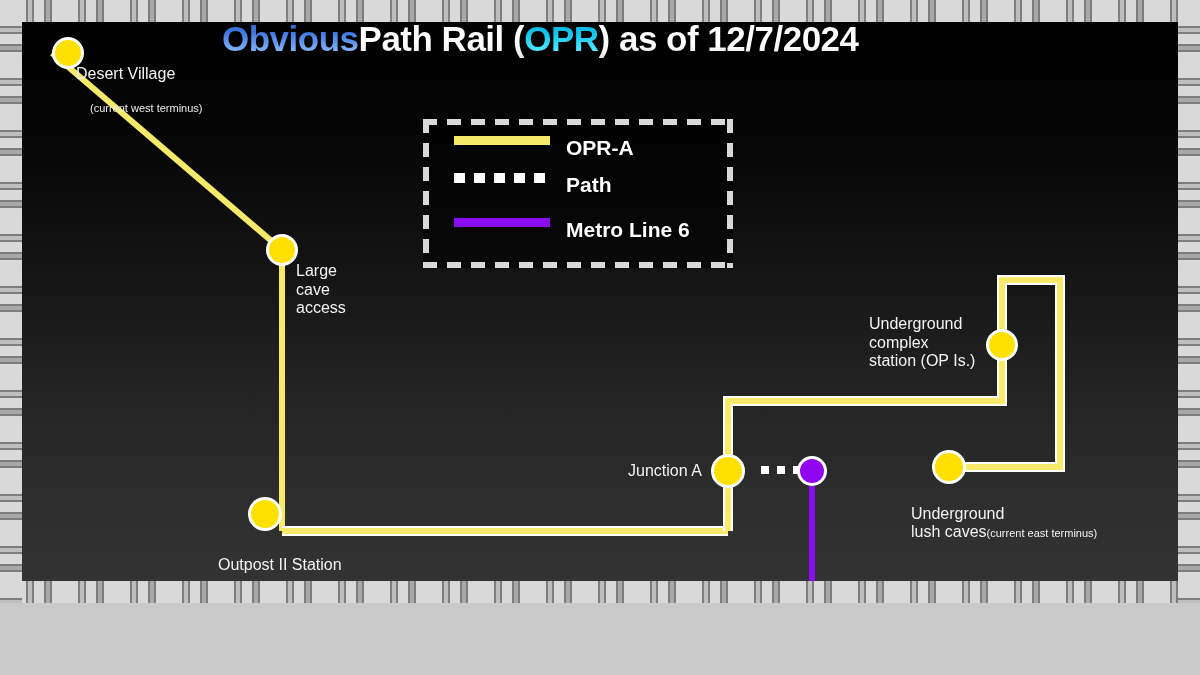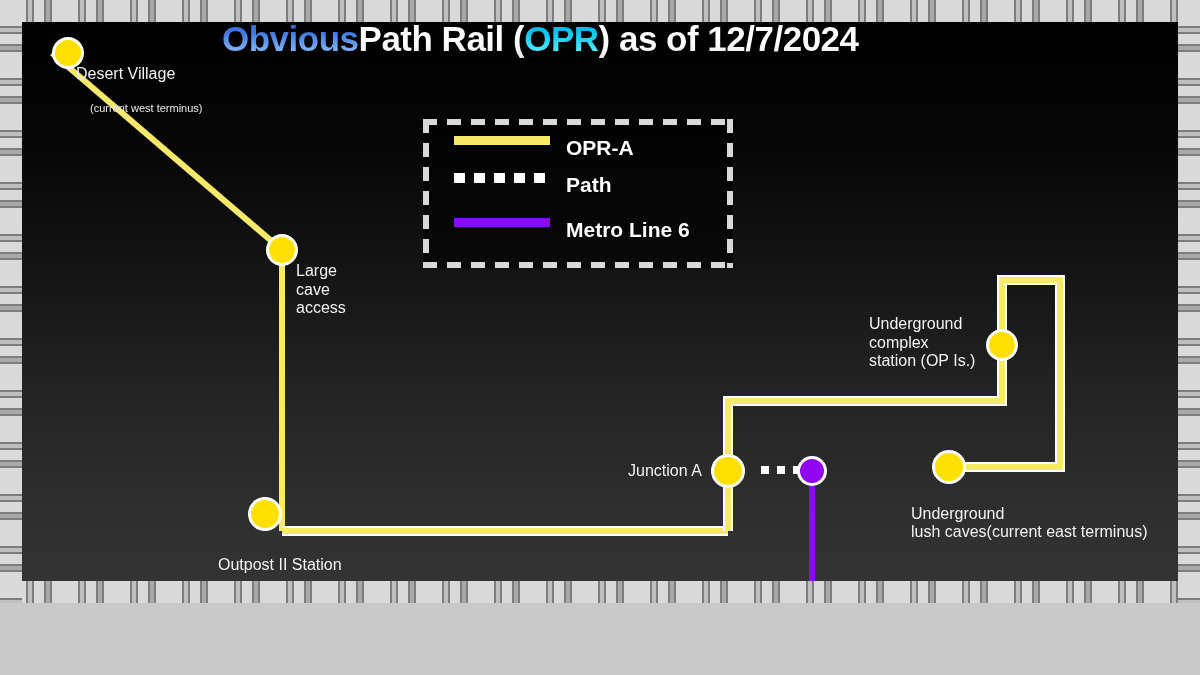--- a/index.html
+++ b/index.html
@@ -165,21 +165,21 @@
   
   .label {
     position: absolute;
     color: #f2f2f2;
     z-index: 5;
     line-height: 1.16;
     white-space: pre-line;
   }
   .lbl-main { font-size: 16px; }
   .lbl-sub  { font-size: 11px; color: #ececec; }
-  .inline-sub { font-size: 16px; }
+  .inline-sub { font-size: 11px; }
 </style>
 </head>
 <body>
 
 <div id="stage">
 
   <div id="canvas">
 
     <svg id="tracks" viewBox="0 0 1168 643">
 

